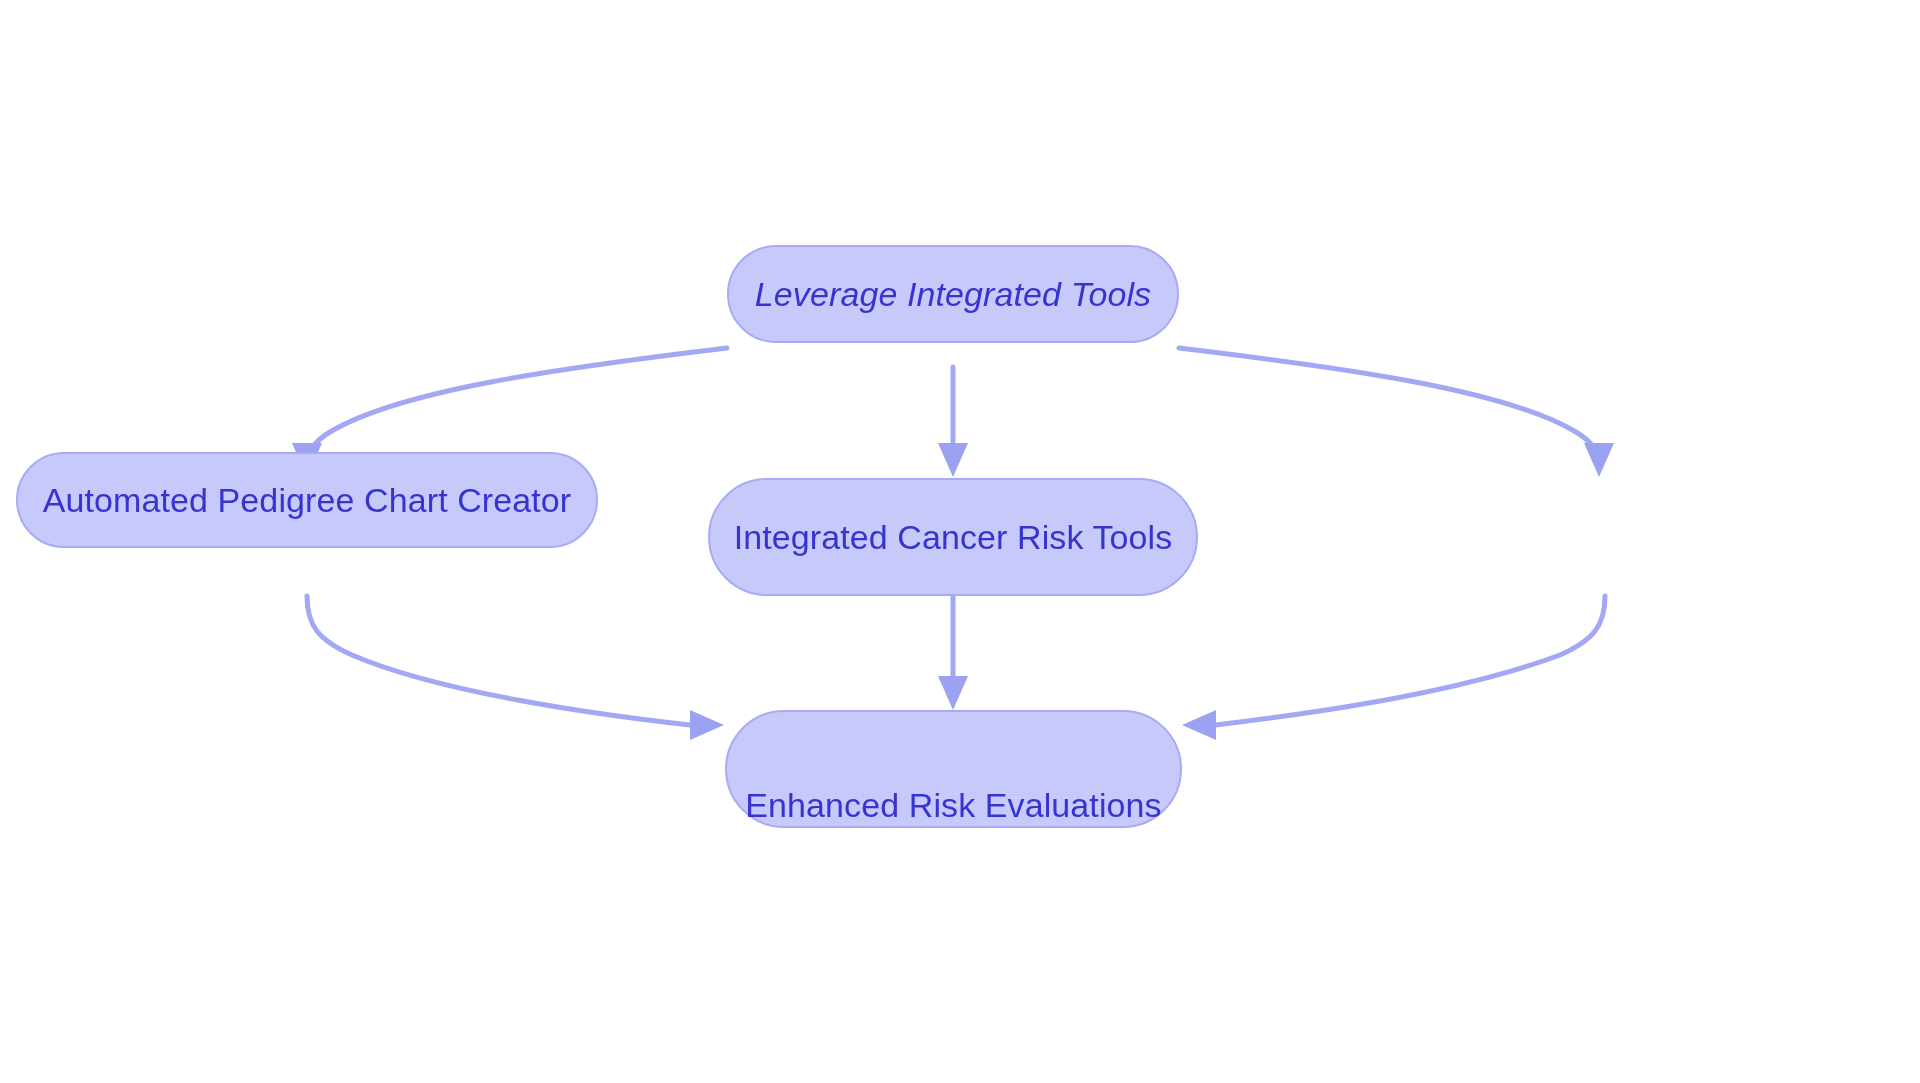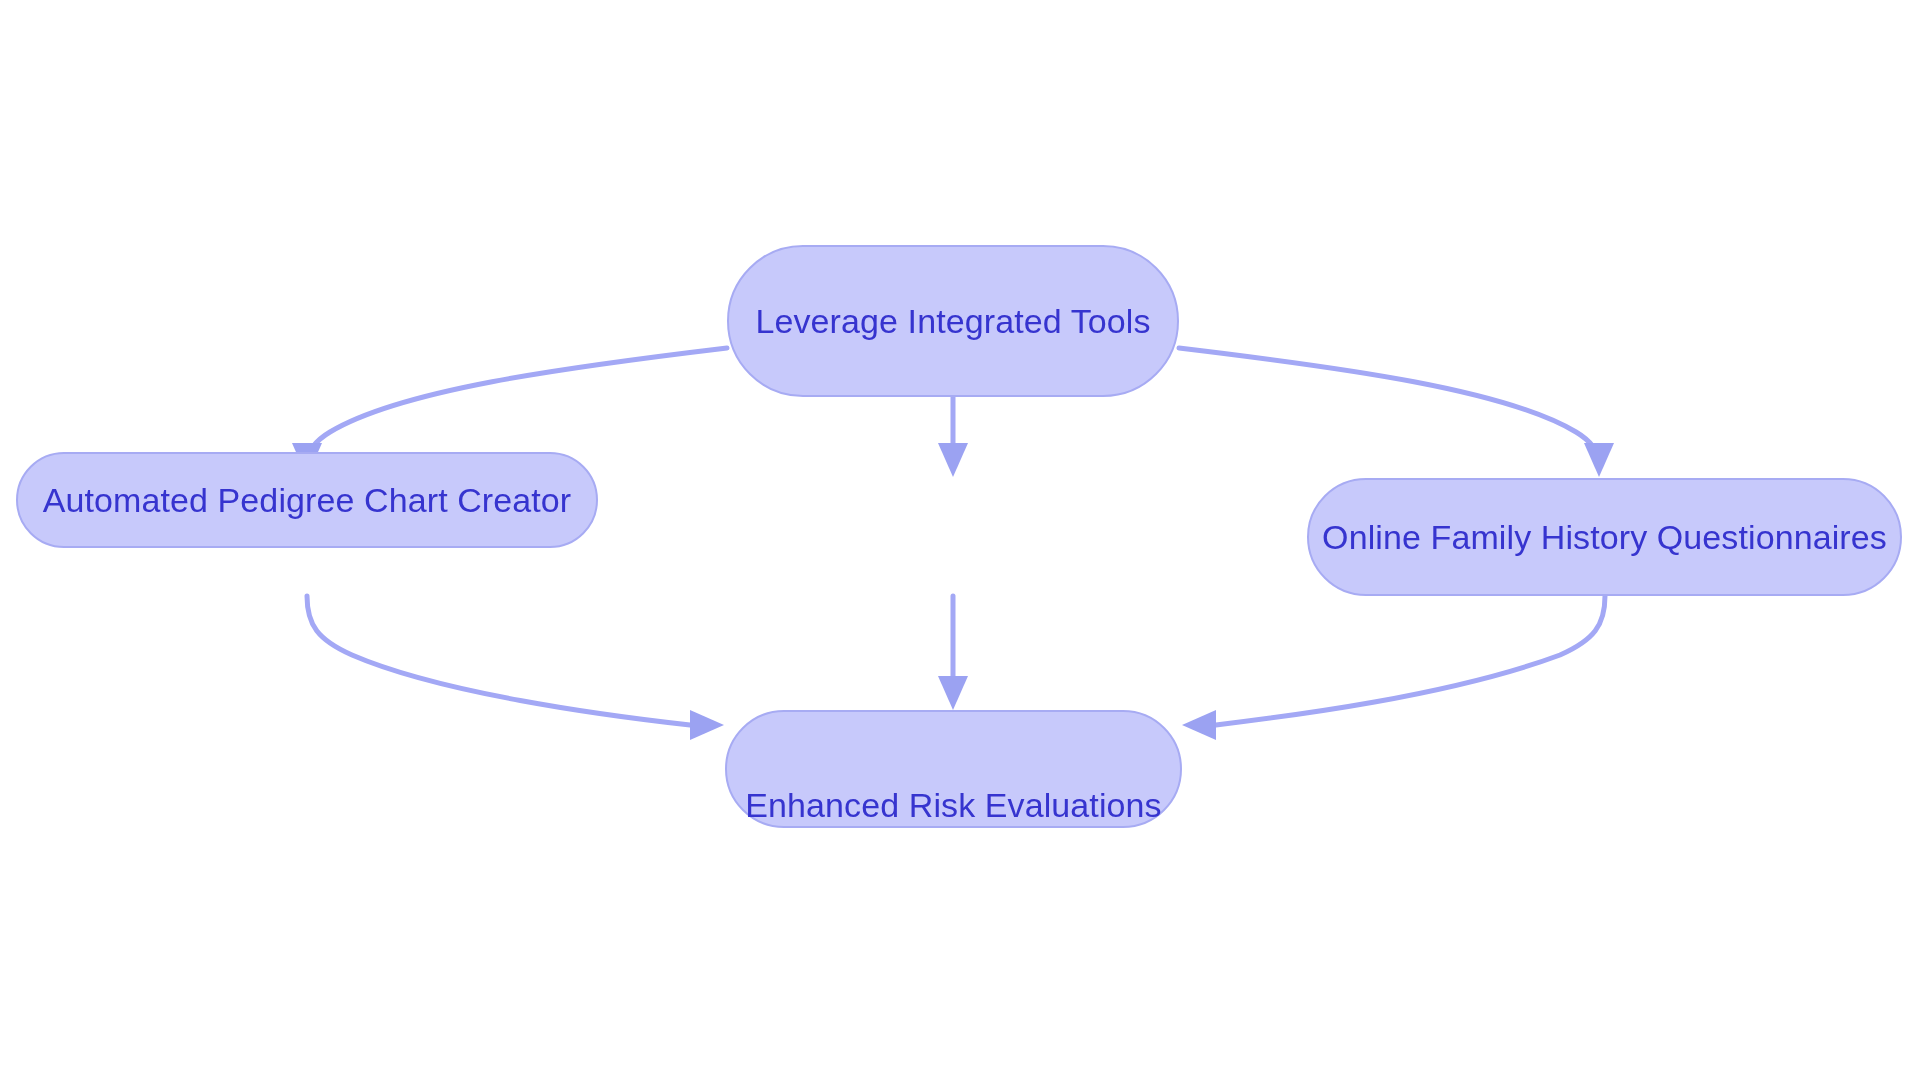--- a/index.html
+++ b/index.html
@@ -42,21 +42,21 @@
     letter-spacing: 0.1px;
     line-height: 1.2;
     white-space: nowrap;
     font-family: "Liberation Sans", sans-serif;
   }
   .node-label {
     pointer-events: none;
   }
   
   #node-leverage-integrated-tools {
-    left: 727px; top: 245px; width: 452px; height: 152px;
+    left: 727px; top: 245px; width: 452px; height: 98px; font-style: italic;
   }
   #node-automated-pedigree-chart-creator {
     left: 16px; top: 452px; width: 582px; height: 96px;
   }
   #node-integrated-cancer-risk-tools {
     left: 708px; top: 478px; width: 490px; height: 118px;
   }
   #node-online-family-history-questionnaires {
     left: 1307px; top: 478px; width: 595px; height: 118px;
   }
@@ -103,22 +103,22 @@
   </svg>
 
   <div class="node" id="node-leverage-integrated-tools">
     <span class="node-label">Leverage Integrated Tools</span>
   </div>
 
   <div class="node" id="node-automated-pedigree-chart-creator">
     <span class="node-label">Automated Pedigree Chart Creator</span>
   </div>
 
+  <div class="node" id="node-integrated-cancer-risk-tools">
+    <span class="node-label">Integrated Cancer Risk Tools</span>
+  </div>
 
-  <div class="node" id="node-online-family-history-questionnaires">
-    <span class="node-label">Online Family History Questionnaires</span>
-  </div>
 
   <div class="node" id="node-enhanced-risk-evaluations">
     <span class="node-label">Enhanced Risk Evaluations</span>
   </div>
 
 </div>
 
 </body></html>

